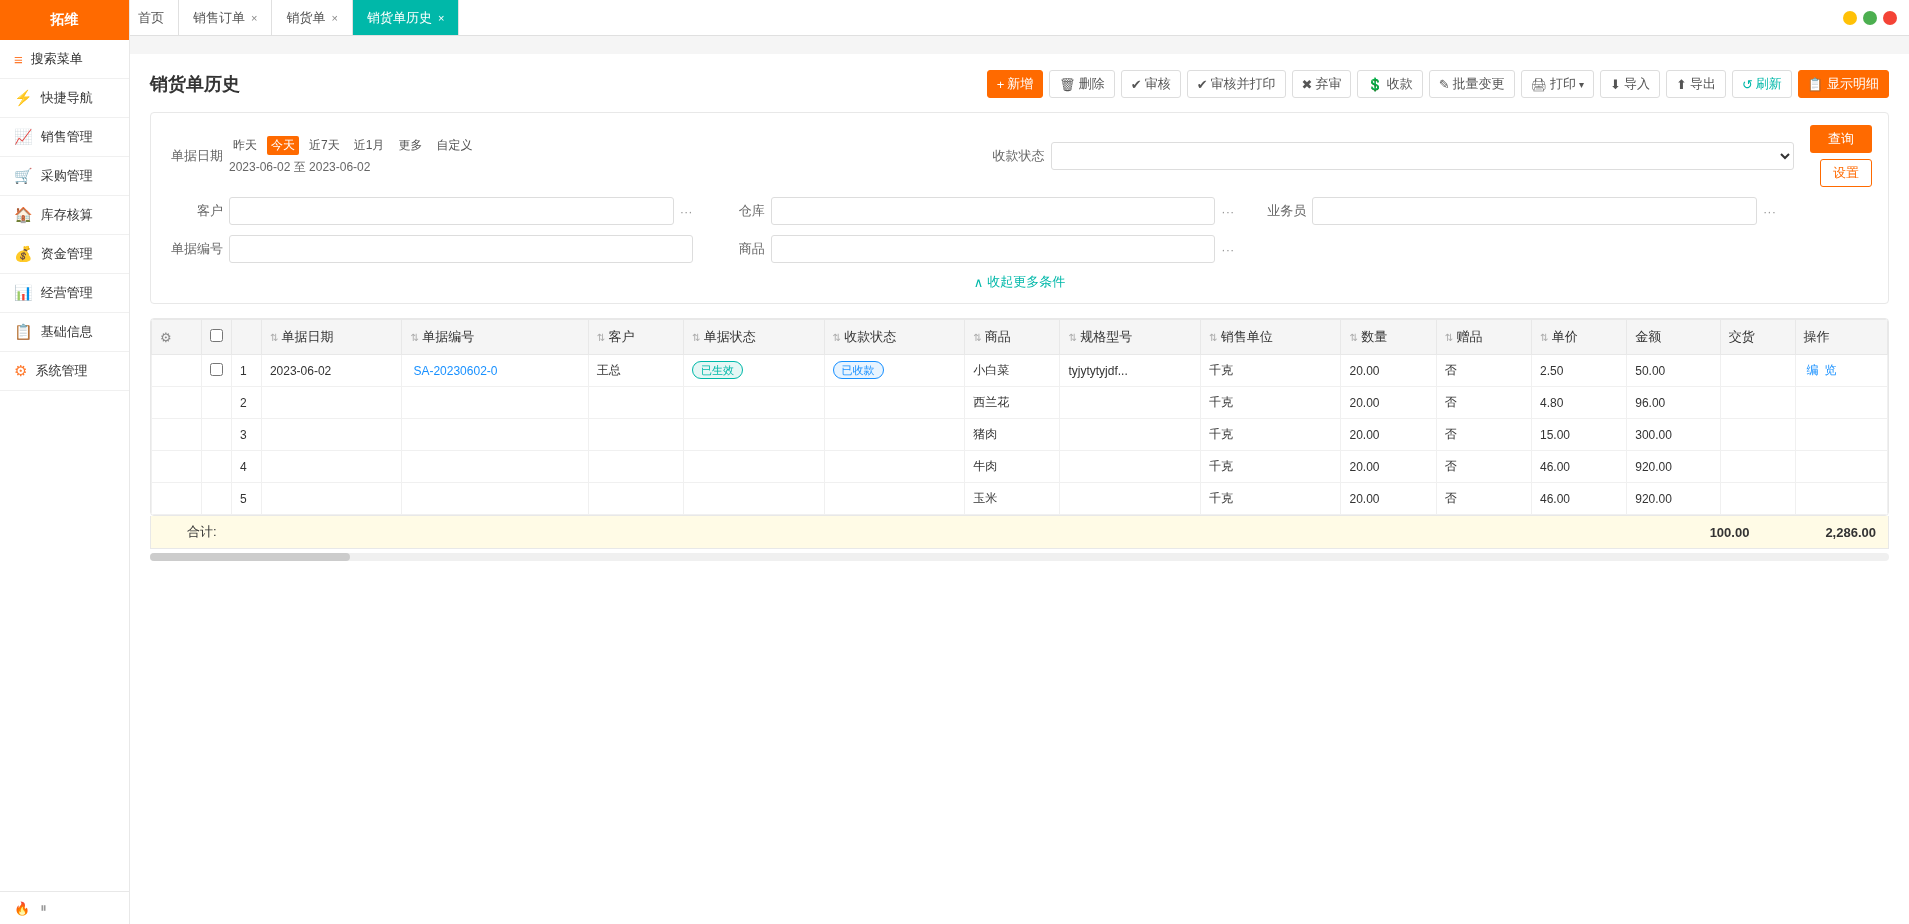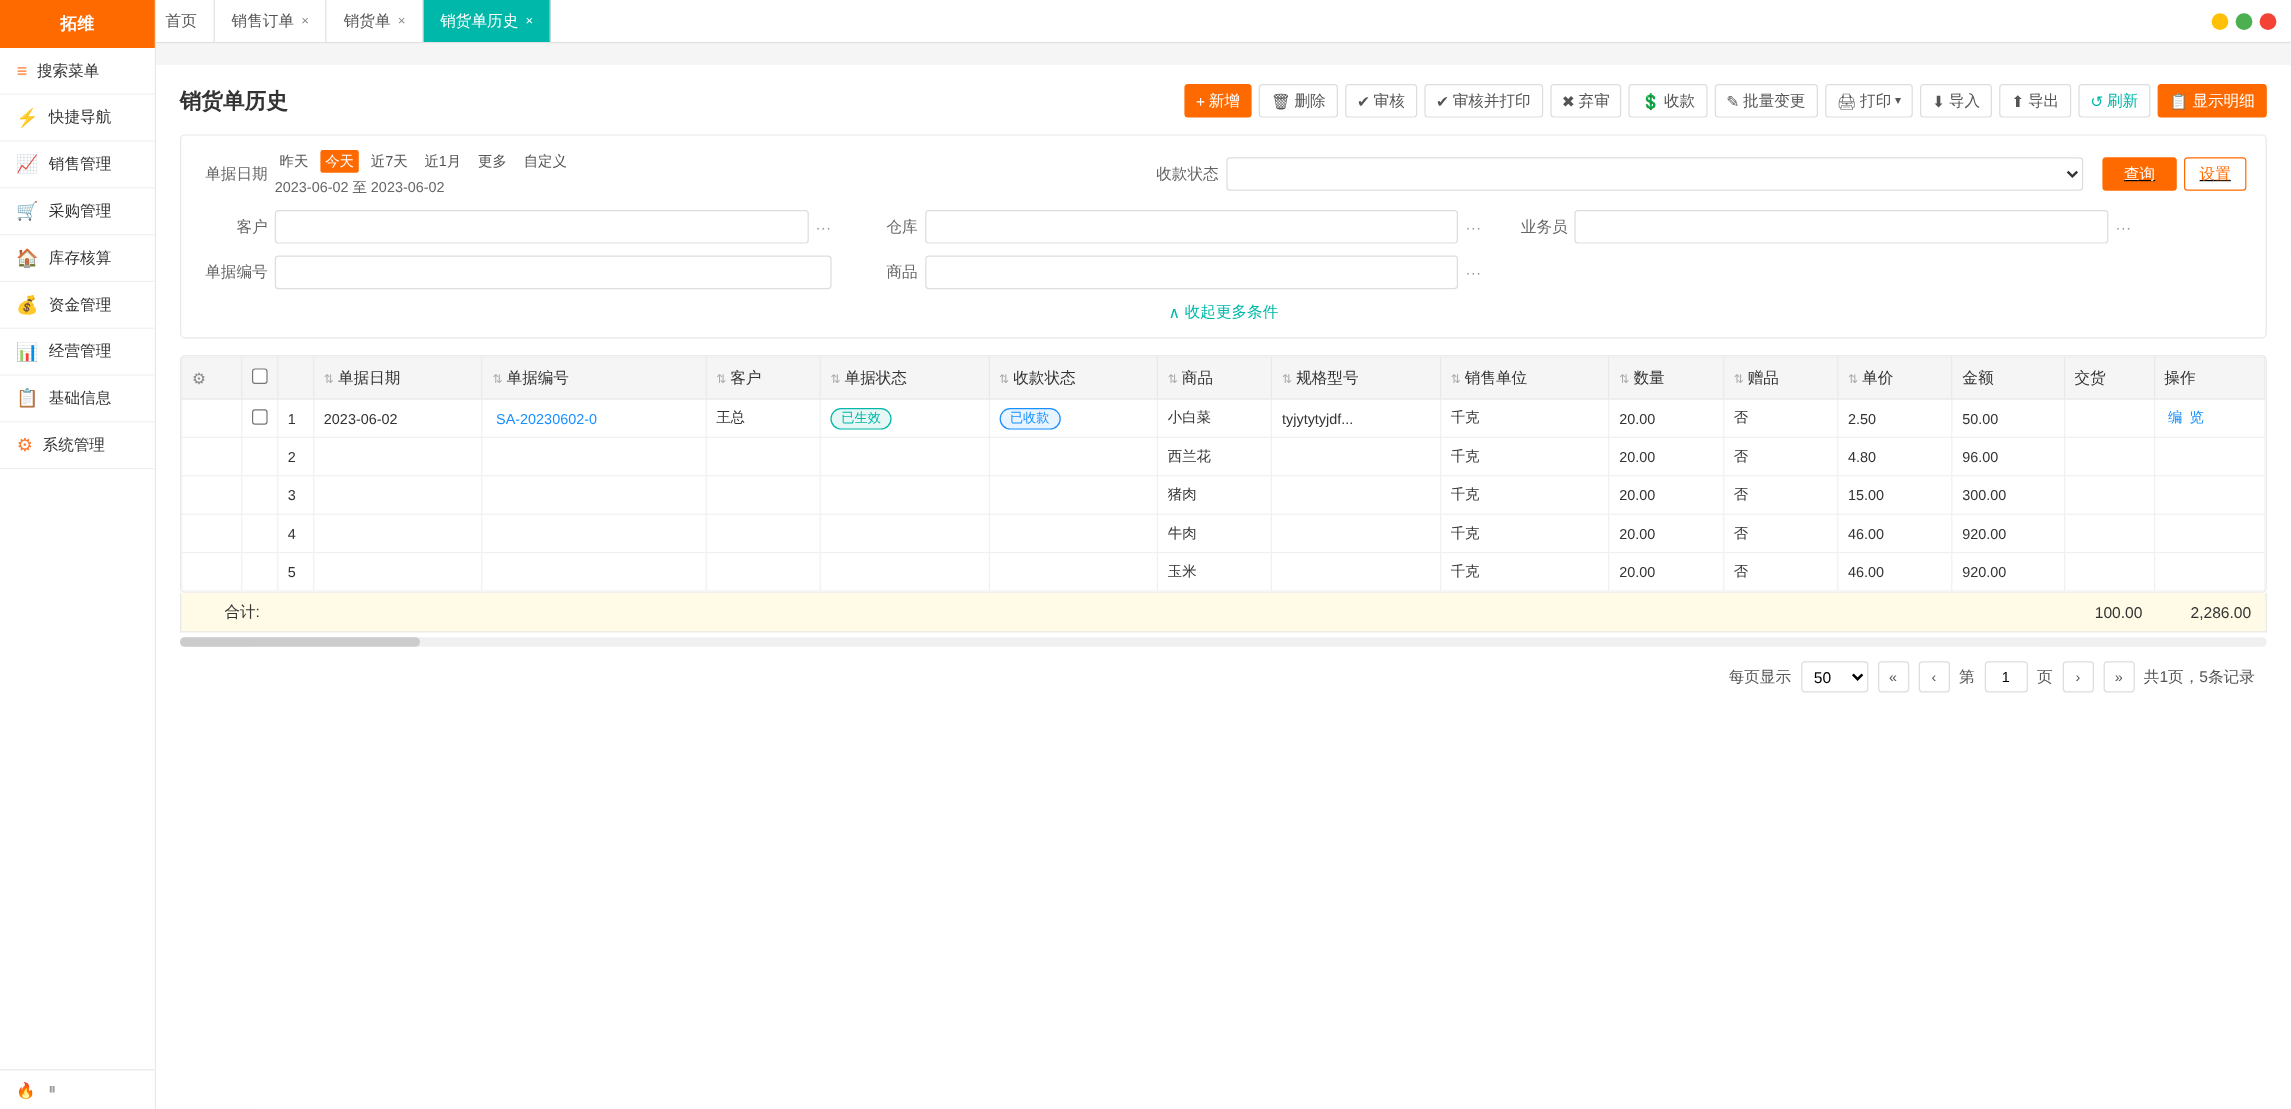--- a/index.html
+++ b/index.html
@@ -216,24 +216,23 @@
       background: #fff;
       color: #ff6a00;
       border: 1px solid #ff6a00;
       padding: 4px 12px;
       border-radius: 3px;
       cursor: pointer;
       font-size: 13px;
     }
     .filter-right-actions {
       display: flex;
-      flex-direction: row;
+      flex-direction: column;
       gap: 6px;
       align-items: flex-end;
-      text-decoration: underline;
     }
 
     
     .table-container {
       border: 1px solid #e8e8e8;
       border-radius: 4px;
       overflow: auto;
     }
     table {
       width: 100%;
@@ -276,21 +275,21 @@
       border: 1px solid #e8e8e8;
       border-top: none;
       display: flex;
       align-items: center;
       padding: 7px 12px;
       font-size: 12px;
       color: #333;
     }
     .summary-label { font-weight: normal; margin-right: 20px; margin-left: 24px; }
     .summary-values { display: flex; gap: 40px; margin-left: auto; }
-    .summary-val { font-weight: normal; }
+    .summary-val { font-weight: bold; margin-left: 36px; }
 
     
     .pagination-bar {
       display: flex;
       align-items: center;
       justify-content: flex-end;
       padding: 8px 10px;
       gap: 8px;
       font-size: 12px;
       color: #555;
@@ -726,35 +725,15 @@
       <div class="summary-values">
         <span class="summary-val">100.00</span>
         <span class="summary-val">2,286.00</span>
       </div>
     </div>
 
     <div class="scroll-bar-area">
       <div class="scroll-thumb"></div>
     </div>
 
-    <div class="pagination-bar">
-      <span>每页显示</span>
-      <select class="page-size-select">
-        <option>50</option>
-        <option>100</option>
-        <option>200</option>
-      </select>
-
-      <button class="page-nav-btn">«</button>
-      <button class="page-nav-btn">‹</button>
-
-      <span>第</span>
-      <input class="page-input" type="text" value="1" style="">
-      <span>页</span>
-
-      <button class="page-nav-btn">›</button>
-      <button class="page-nav-btn">»</button>
-
-      <span>共1页，5条记录</span>
-    </div>
 
   </div>
 </div>
 
 </body></html>

